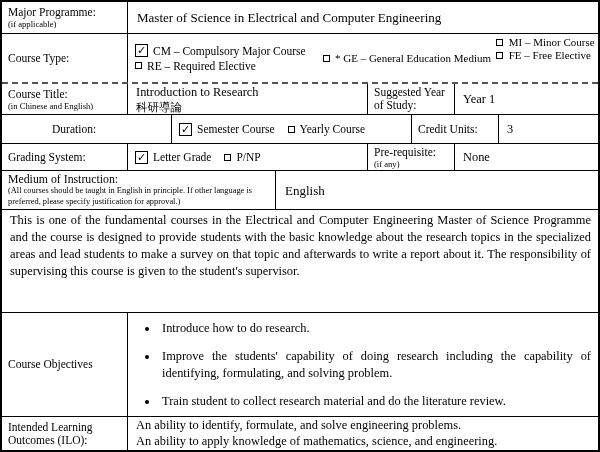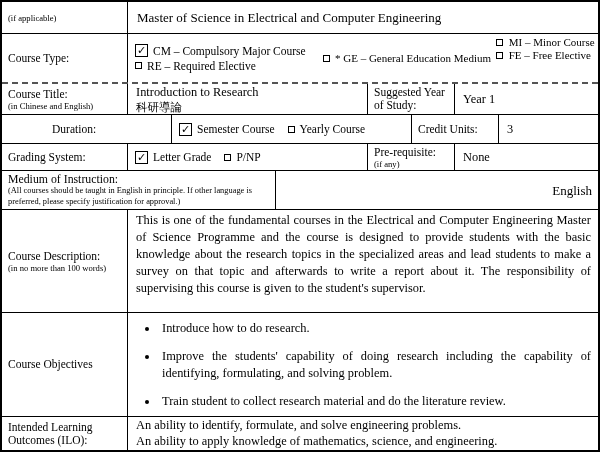--- a/index.html
+++ b/index.html
@@ -81,20 +81,21 @@
   
   .ilo-line { font-size:12.4px; line-height:15.6px; }
 </style>
 </head>
 <body>
 
 <div class="tbl">
 
   <div class="row r1">
     <div class="cell c-label">
+      <div class="lbl">Major Programme:</div>
       <div class="note">(if applicable)</div>
     </div>
     <div class="cell last c-grow" style="padding-left:9px;">
       <div class="val big">Master of Science in Electrical and Computer Engineering</div>
     </div>
   </div>
 
   <div class="row r2">
     <div class="cell c-label">
       <div class="lbl">Course Type:</div>
@@ -199,30 +200,26 @@
     <div class="cell last c-end" style="padding-left:8px;">
       <div class="val">None</div>
     </div>
   </div>
 
   <div class="row r6">
     <div class="cell c-medium-label">
       <div class="lbl">Medium of Instruction:</div>
       <div class="note">(All courses should be taught in English in principle.  If other language is preferred, please specify justification for approval.)</div>
     </div>
-    <div class="cell last c-grow" style="padding-left:9px;text-align:right;">
+    <div class="cell last c-grow" style="padding-left:9px;">
       <div class="val english">English</div>
     </div>
   </div>
 
   <div class="row r7">
-    <div class="cell c-label">
-      <div class="lbl">Course Description:</div>
-      <div class="note">(in no more than 100 words)</div>
-    </div>
     <div class="cell last c-grow">
       <div class="desc">This is one of the fundamental courses in the Electrical and Computer Engineering Master of Science Programme and the course is designed to provide students with the basic knowledge about the research topics in the specialized areas and lead students to make a survey on that topic and afterwards to write a report about it. The responsibility of supervising this course is given to the student's supervisor.</div>
     </div>
   </div>
 
   <div class="row r8">
     <div class="cell c-label">
       <div class="lbl">Course Objectives</div>
     </div>
     <div class="cell last c-grow" style="padding-right:7px;">

